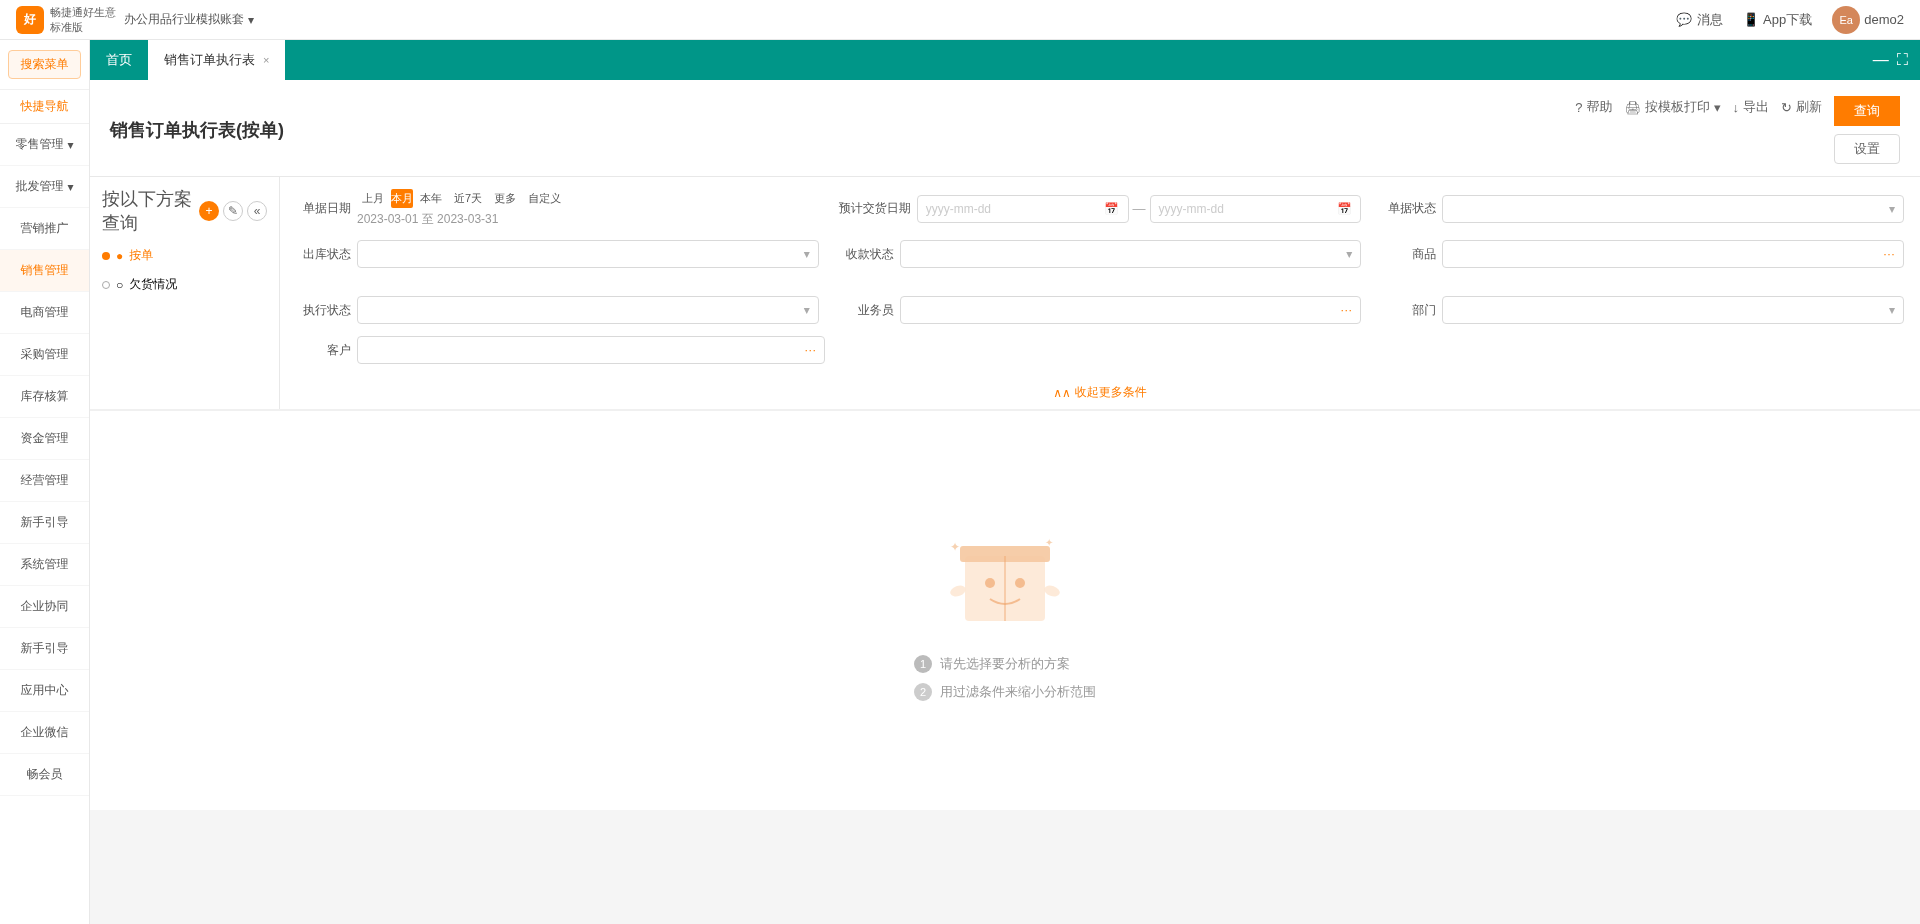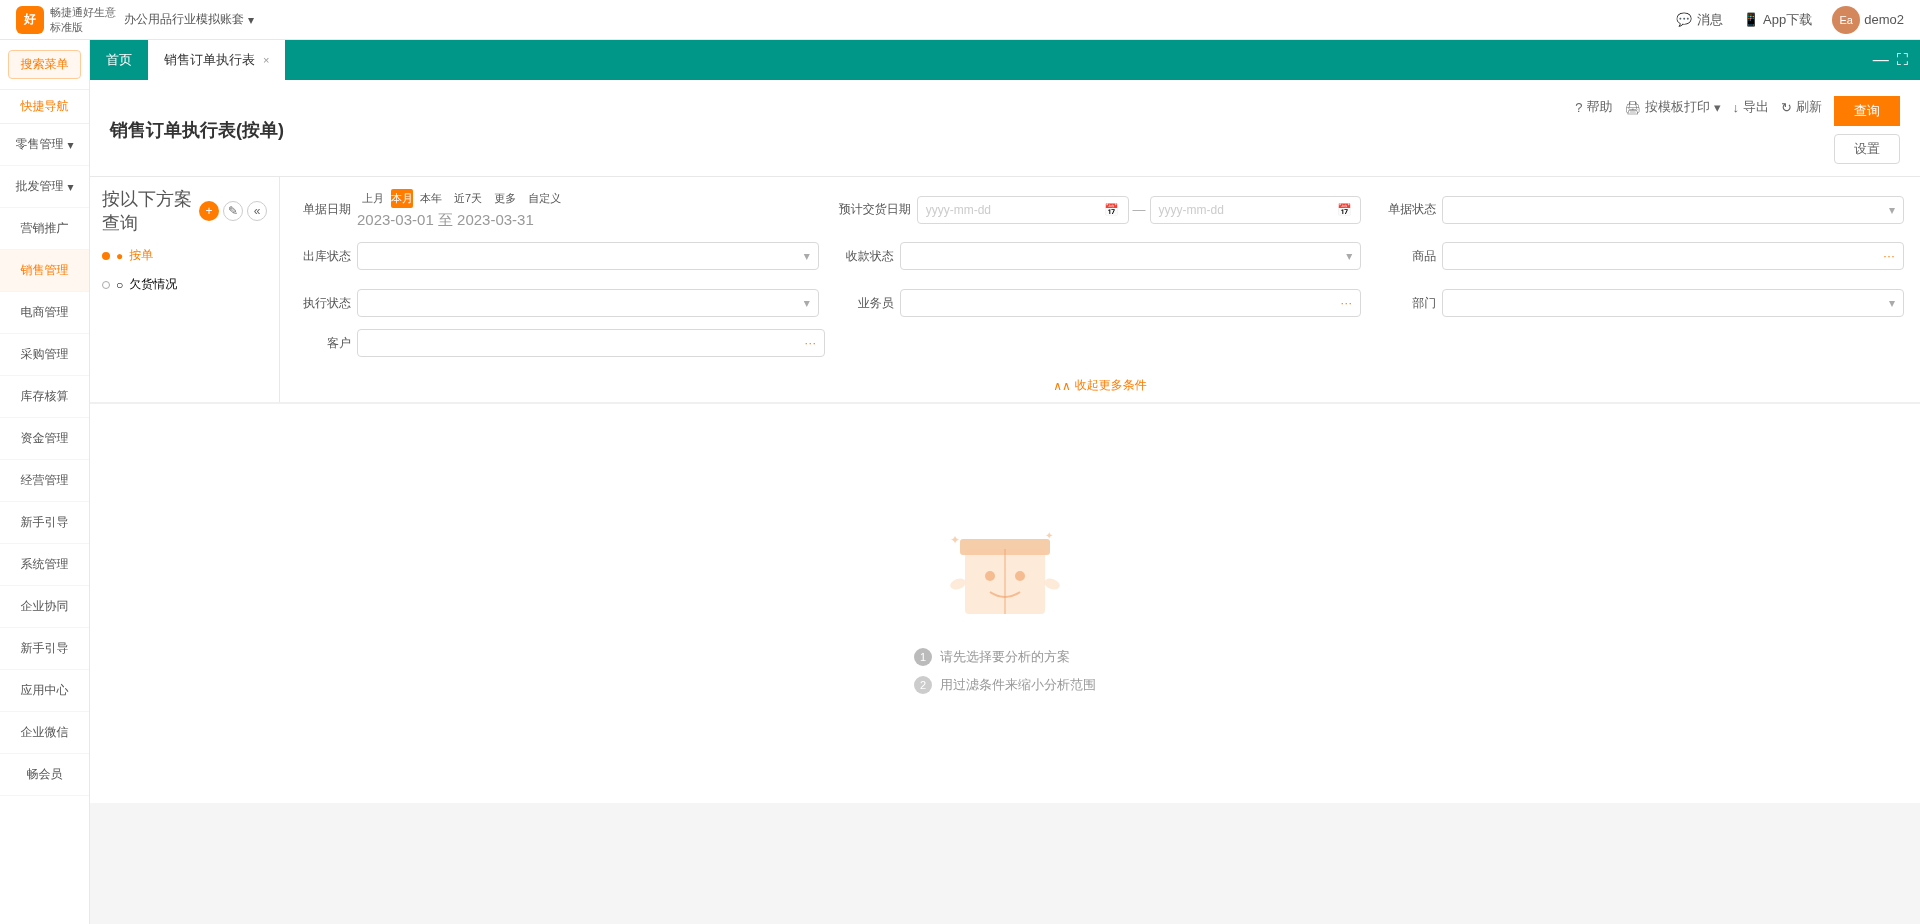--- a/index.html
+++ b/index.html
@@ -253,21 +253,21 @@
                     <div style="display:flex; align-items:center; gap:3px;">
                       <div class="date-shortcuts">
                         <span class="ds-btn">上月</span>
                         <span class="ds-btn active">本月</span>
                         <span class="ds-btn">本年</span>
                         <span class="ds-btn">近7天</span>
                         <span class="ds-btn">更多</span>
                         <span class="ds-btn">自定义</span>
                       </div>
                     </div>
-                    <div style="display:flex; align-items:center; gap:3px; font-size:15px; color:#999;">
+                    <div style="display:flex; align-items:center; gap:3px; font-size:12px; color:#999;">
                       <span>2023-03-01 至 2023-03-31</span>
                     </div>
                   </div>
                 </div>
 
                 <div class="f-group">
                   <span class="f-label">预计交货日期</span>
                   <div style="display:flex; align-items:center; gap:4px; flex:1;">
                     <div class="f-date-input">
                       <span style="color:#ccc;">yyyy-mm-dd</span>
@@ -283,21 +283,21 @@
 
                 <div class="f-group">
                   <span class="f-label">单据状态</span>
                   <div class="f-control">
                     <span></span>
                     <span style="color:#aaa;">▾</span>
                   </div>
                 </div>
               </div>
 
-              <div style="display:grid; grid-template-columns: 1fr 1fr 1fr; gap:10px 20px; margin-bottom:19px;">
+              <div style="display:grid; grid-template-columns: 1fr 1fr 1fr; gap:10px 20px; margin-bottom:28px;">
 
                 <div class="f-group">
                   <span class="f-label">出库状态</span>
                   <div class="f-control">
                     <span></span>
                     <span style="color:#aaa;">▾</span>
                   </div>
                 </div>
 
                 <div class="f-group">

